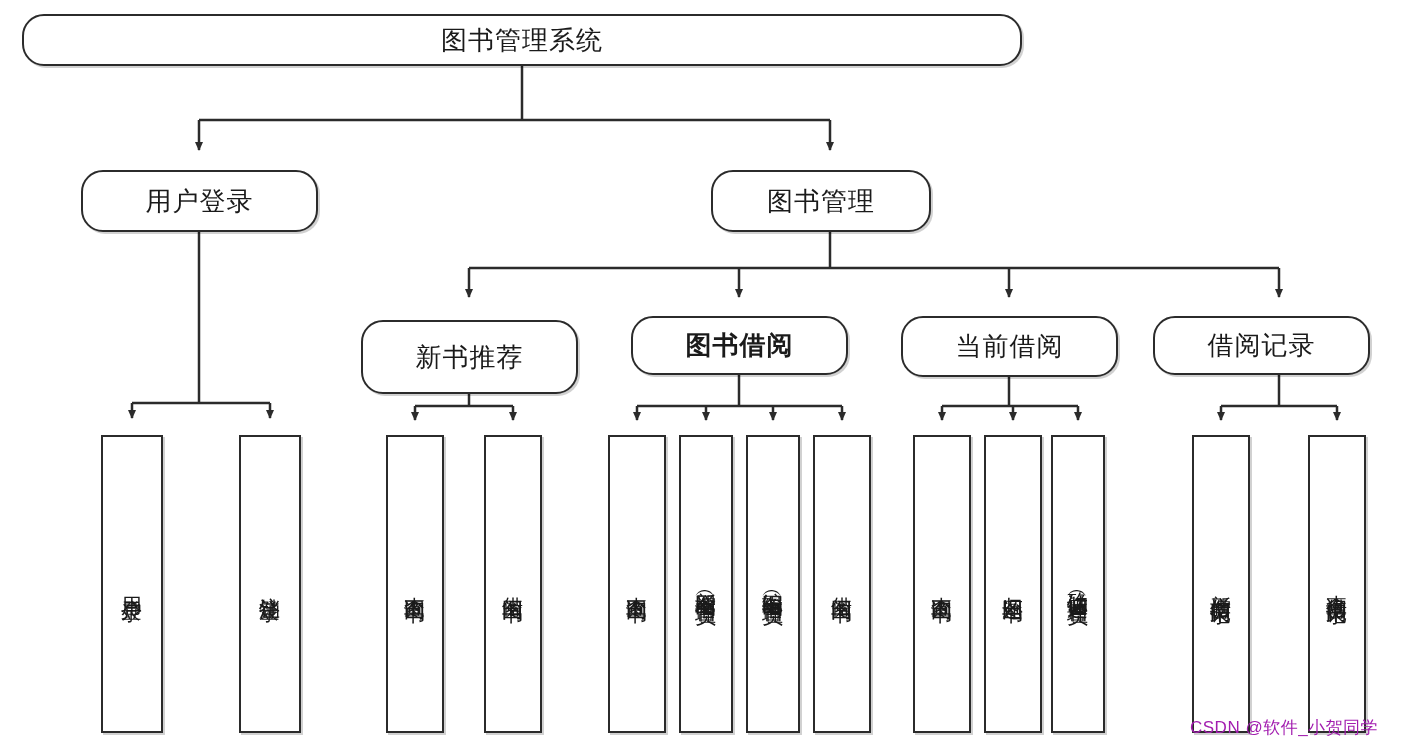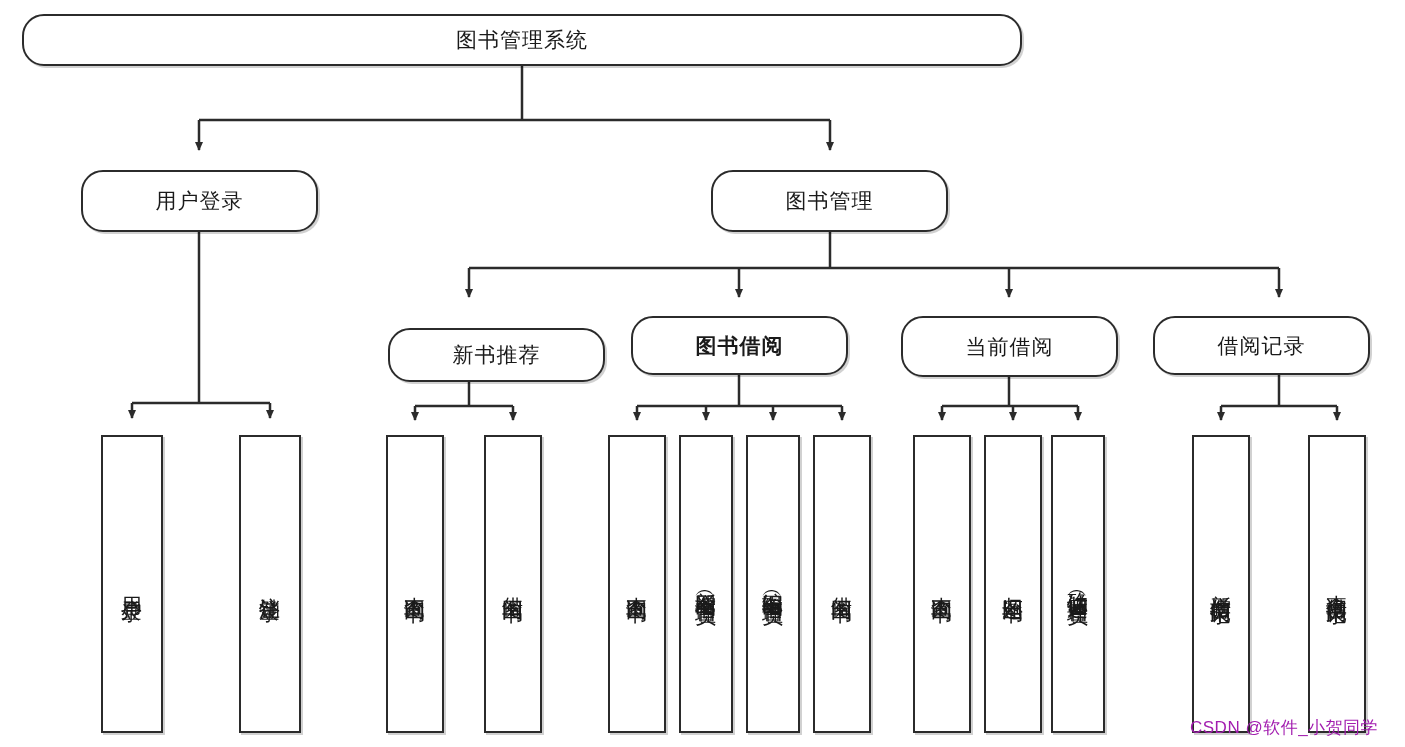--- a/index.html
+++ b/index.html
@@ -30,21 +30,21 @@
     border: 2px solid #2b2b2b;
     background: #ffffff;
     box-shadow: 2px 2px 0 rgba(0,0,0,0.18);
     display: flex;
     align-items: center;
     justify-content: center;
     color: #1a1a1a;
     z-index: 2;
   }
   .node-h {
-    font-size: 21px;
+    font-size: 26px;
     letter-spacing: 1px;
     white-space: nowrap;
     border-radius: 22px;
   }
   .node-v {
     writing-mode: vertical-rl;
     text-orientation: upright;
     font-size: 21px;
     letter-spacing: 2px;
     line-height: 1;
@@ -114,25 +114,25 @@
     </g>
   </svg>
 
   <div class="node node-h" id="node-root" style="left: 22px; top: 14px; width: 1000px; height: 52px;">
     <span>图书管理系统</span>
   </div>
 
   <div class="node node-h" id="node-l2-0" style="left: 81px; top: 170px; width: 237px; height: 62px;">
     <span>用户登录</span>
   </div>
-  <div class="node node-h" id="node-l2-1" style="left: 711px; top: 170px; width: 237px; height: 62px;">
+  <div class="node node-h" id="node-l2-1" style="left: 711px; top: 170px; width: 220px; height: 62px;">
     <span>图书管理</span>
   </div>
 
-  <div class="node node-h" id="node-l3-0" style="left: 361px; top: 328px; width: 217px; height: 54px; margin-left: 27px;">
+  <div class="node node-h" id="node-l3-0" style="left: 361px; top: 320px; width: 217px; height: 74px;">
     <span>新书推荐</span>
   </div>
   <div class="node node-h" id="node-l3-1" style="left: 631px; top: 316px; width: 217px; height: 59px; font-weight: bold;">
     <span>图书借阅</span>
   </div>
   <div class="node node-h" id="node-l3-2" style="left: 901px; top: 316px; width: 217px; height: 61px;">
     <span>当前借阅</span>
   </div>
   <div class="node node-h" id="node-l3-3" style="left: 1137px; top: 316px; width: 217px; height: 59px; margin-left: 16px;">
     <span>借阅记录</span>

